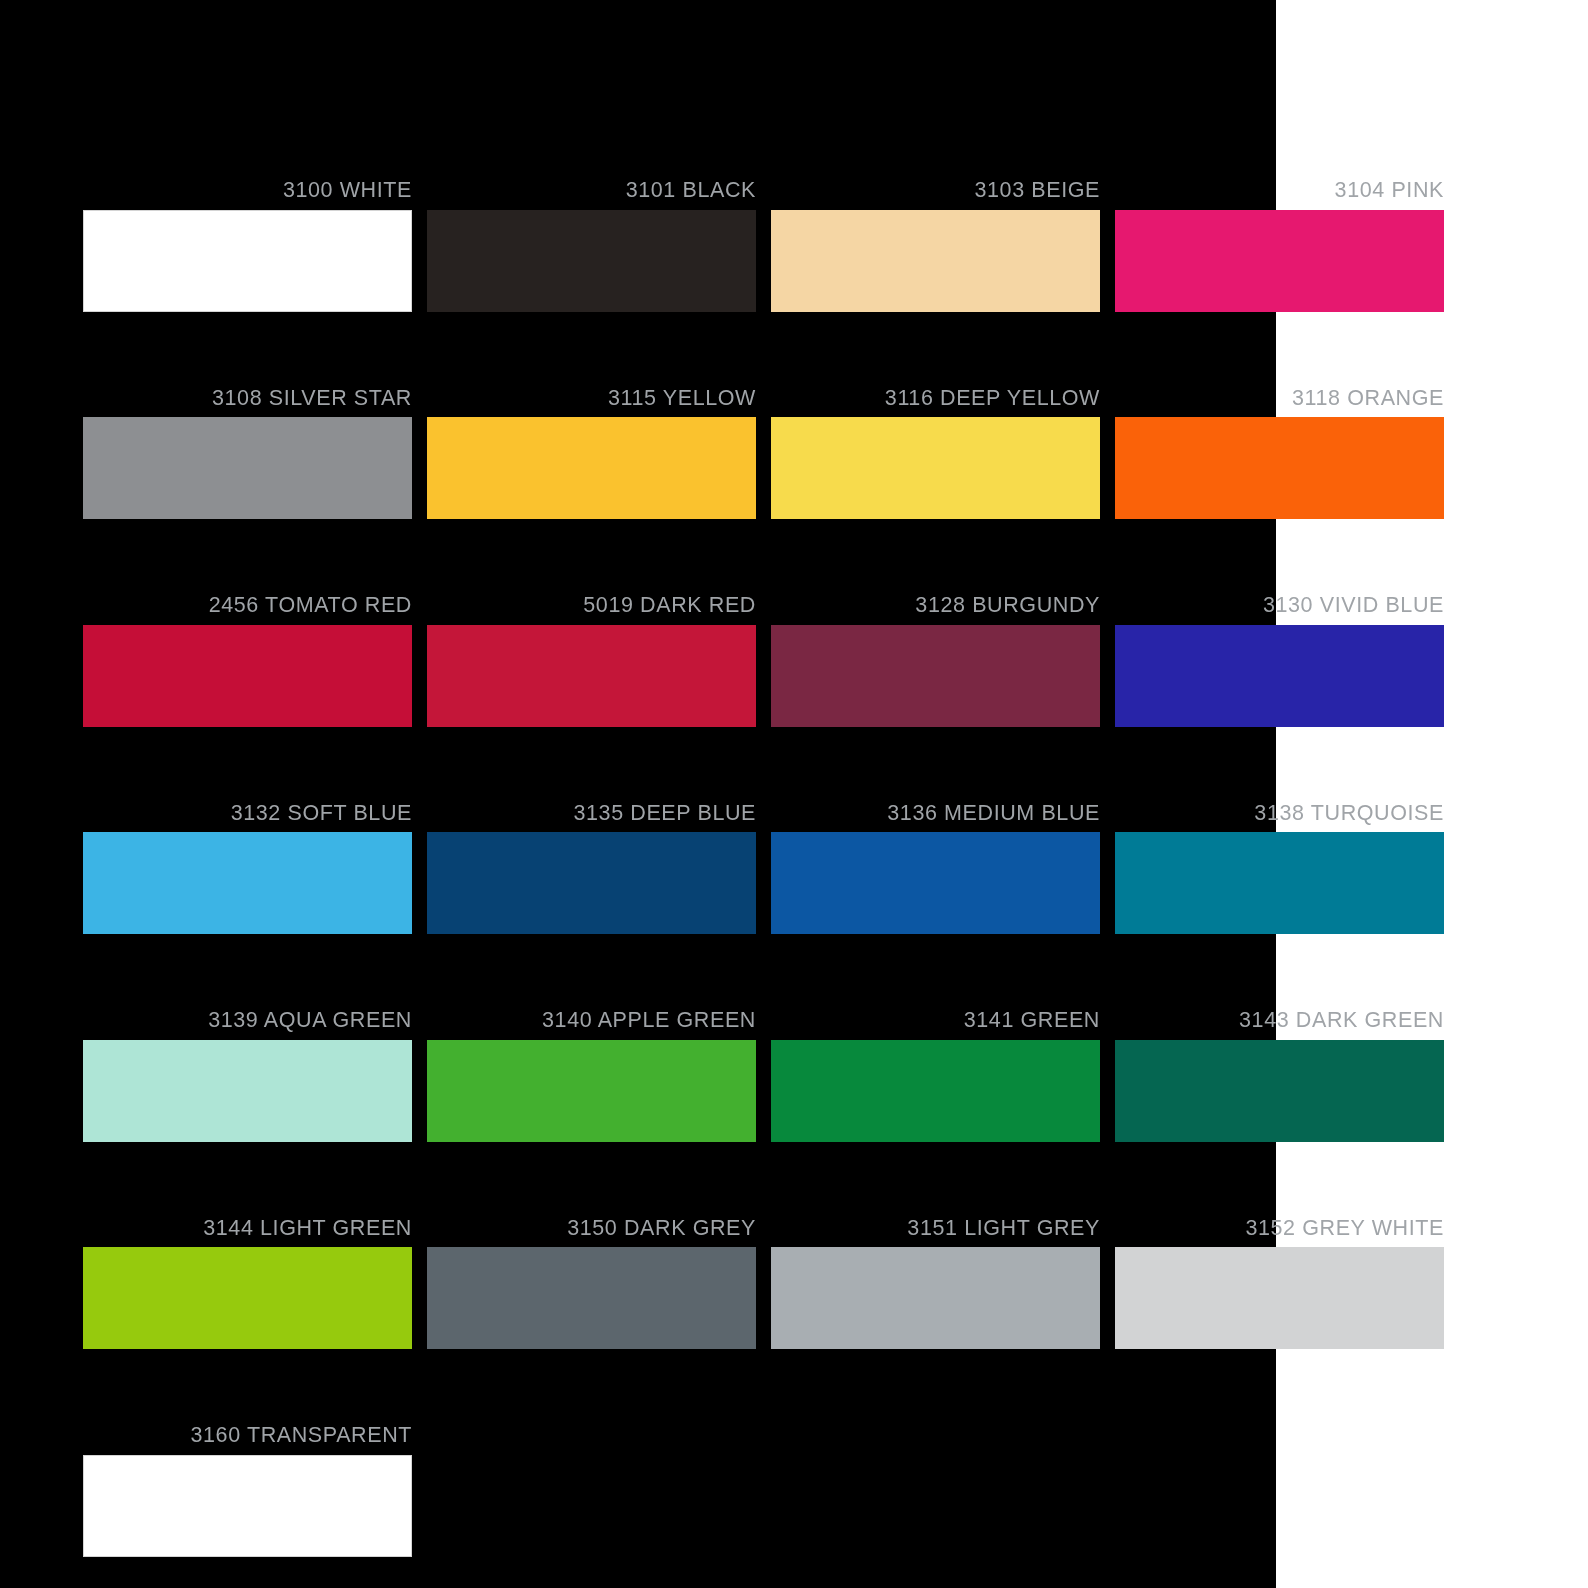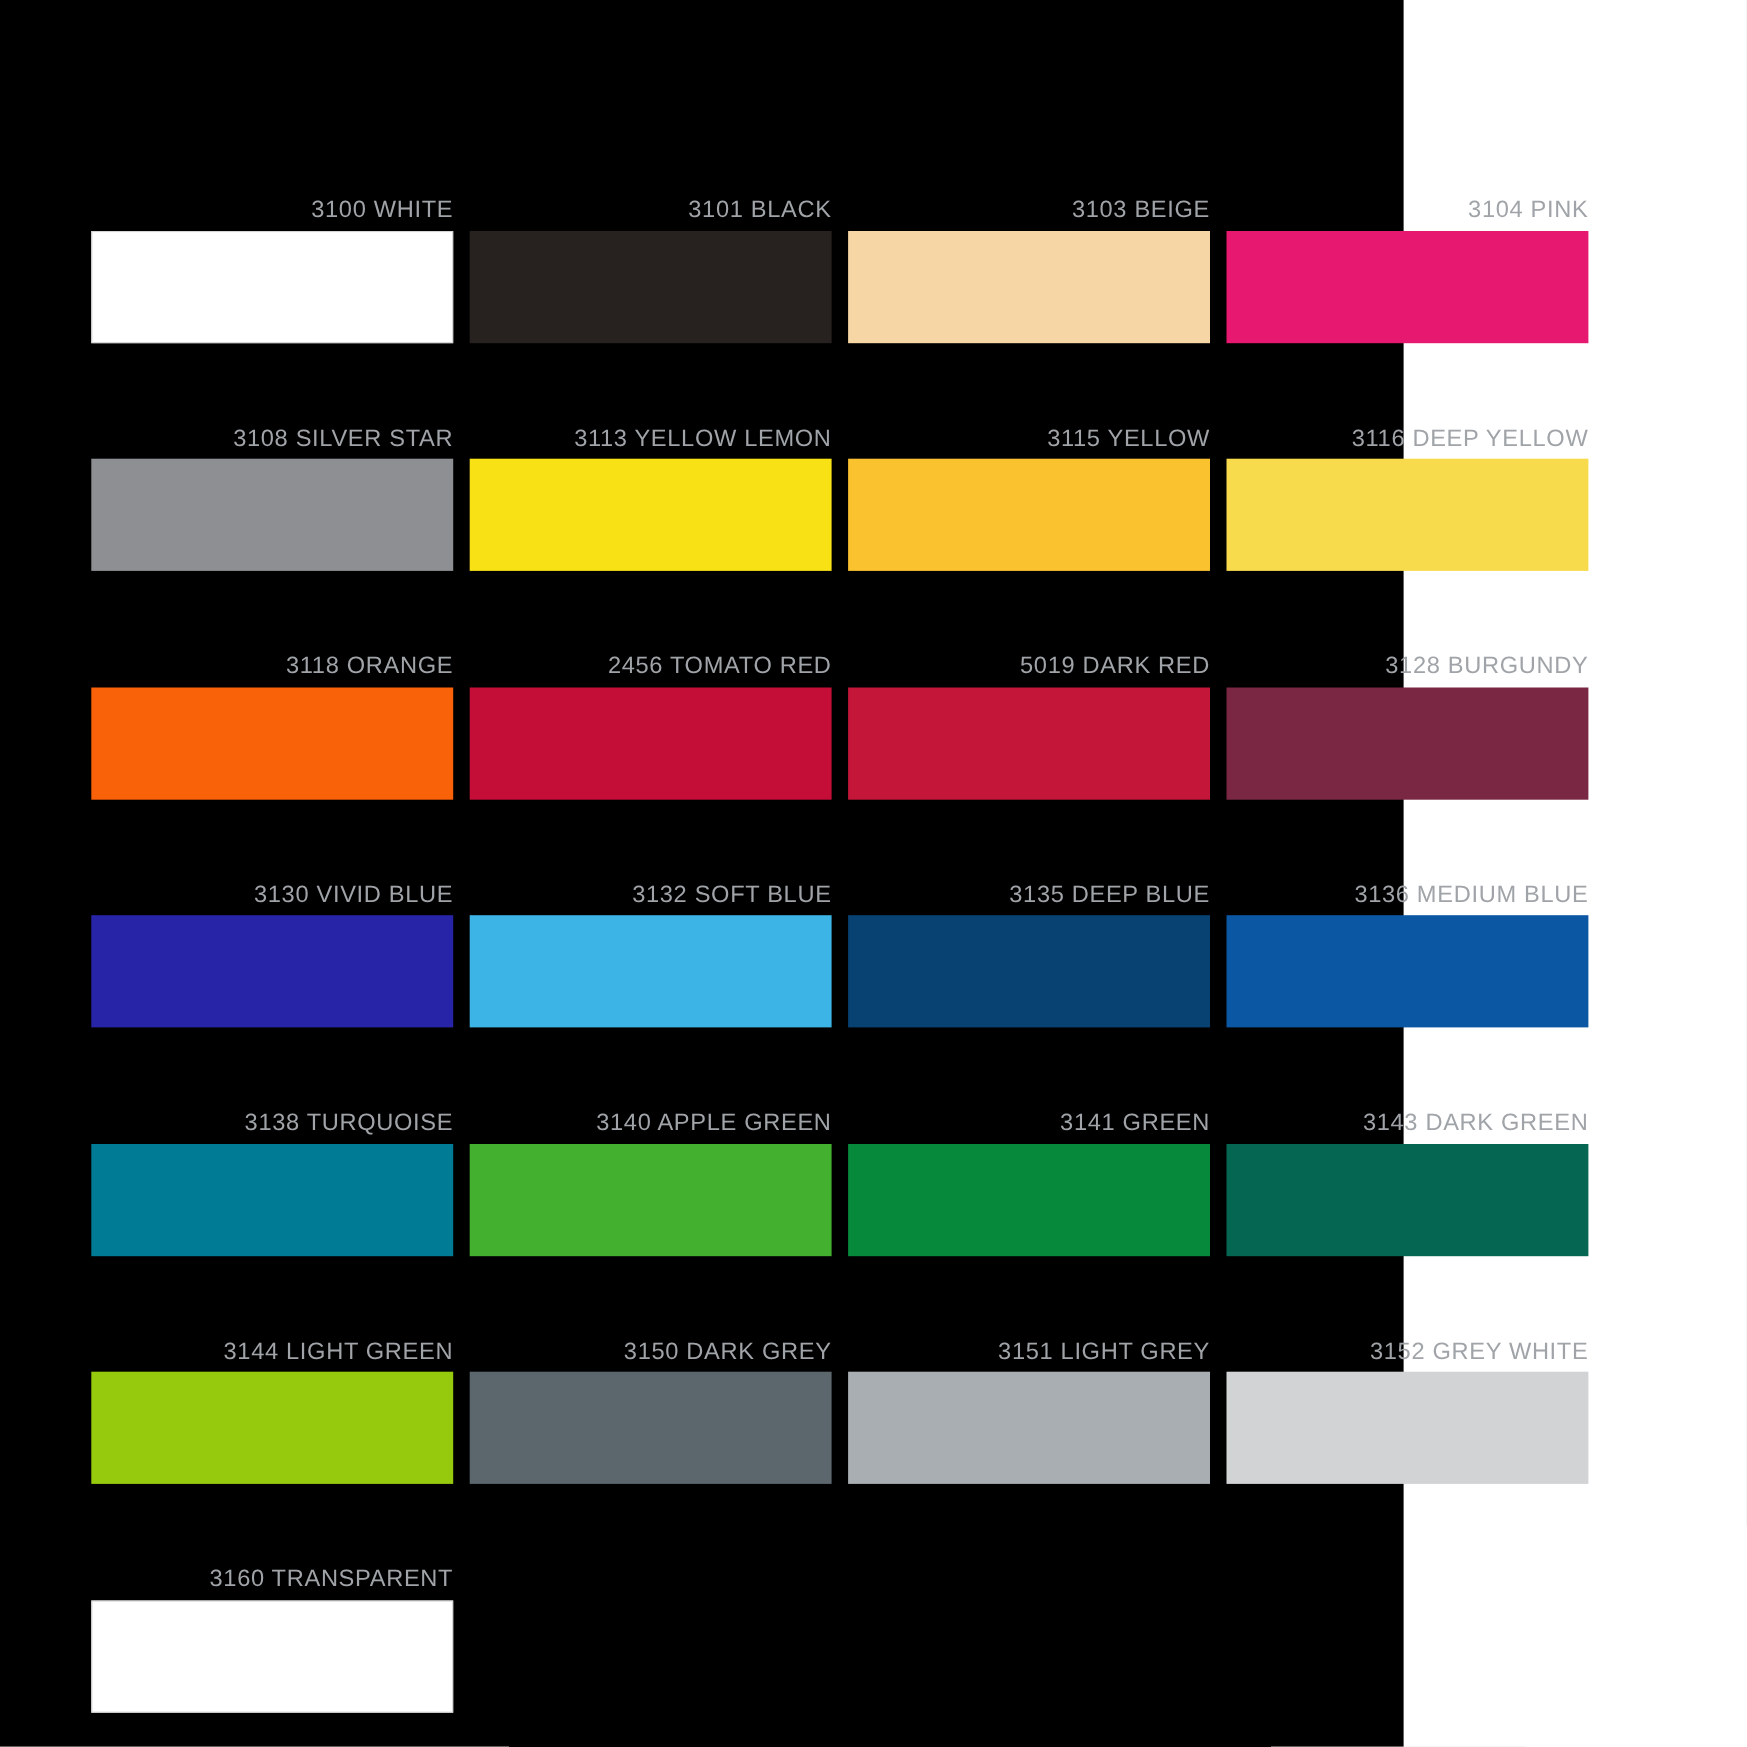--- a/index.html
+++ b/index.html
@@ -72,24 +72,20 @@
       </div>
       <div class="swatch-cell">
         <span class="swatch-label">3104 PINK</span>
         <span class="swatch-chip" style="background: rgb(230, 24, 111);"></span>
       </div>
       <div class="swatch-cell">
         <span class="swatch-label">3108 SILVER STAR</span>
         <span class="swatch-chip" style="background: rgb(141, 143, 146);"></span>
       </div>
       <div class="swatch-cell">
-        <span class="swatch-label">3113 YELLOW LEMON</span>
-        <span class="swatch-chip" style="background: rgb(248, 225, 20);"></span>
-      </div>
-      <div class="swatch-cell">
         <span class="swatch-label">3115 YELLOW</span>
         <span class="swatch-chip" style="background: rgb(250, 194, 46);"></span>
       </div>
       <div class="swatch-cell">
         <span class="swatch-label">3116 DEEP YELLOW</span>
         <span class="swatch-chip" style="background: rgb(247, 219, 76);"></span>
       </div>
       <div class="swatch-cell">
         <span class="swatch-label">3118 ORANGE</span>
         <span class="swatch-chip" style="background: rgb(250, 98, 9);"></span>
@@ -120,20 +116,24 @@
       </div>
       <div class="swatch-cell">
         <span class="swatch-label">3136 MEDIUM BLUE</span>
         <span class="swatch-chip" style="background: rgb(12, 87, 163);"></span>
       </div>
       <div class="swatch-cell">
         <span class="swatch-label">3138 TURQUOISE</span>
         <span class="swatch-chip" style="background: rgb(0, 123, 150);"></span>
       </div>
       <div class="swatch-cell">
+        <span class="swatch-label">3139 AQUA GREEN</span>
+        <span class="swatch-chip" style="background: rgb(174, 229, 214);"></span>
+      </div>
+      <div class="swatch-cell">
         <span class="swatch-label">3140 APPLE GREEN</span>
         <span class="swatch-chip" style="background: rgb(67, 176, 47);"></span>
       </div>
       <div class="swatch-cell">
         <span class="swatch-label">3141 GREEN</span>
         <span class="swatch-chip" style="background: rgb(7, 137, 60);"></span>
       </div>
       <div class="swatch-cell">
         <span class="swatch-label">3143 DARK GREEN</span>
         <span class="swatch-chip" style="background: rgb(5, 102, 81);"></span>

